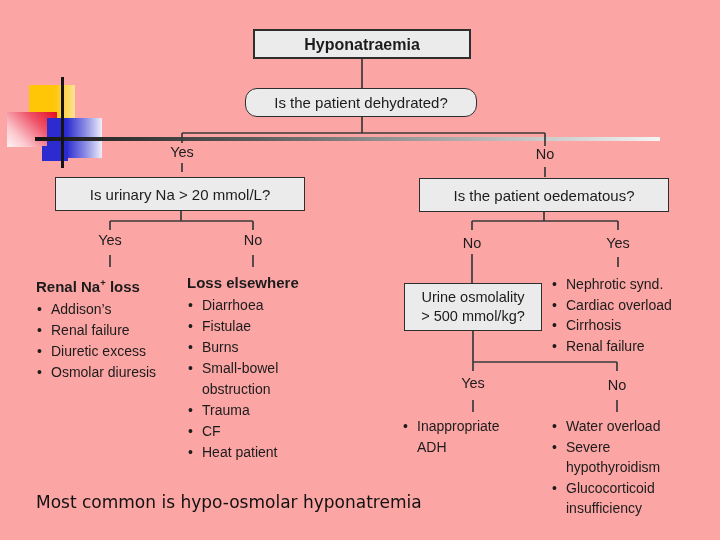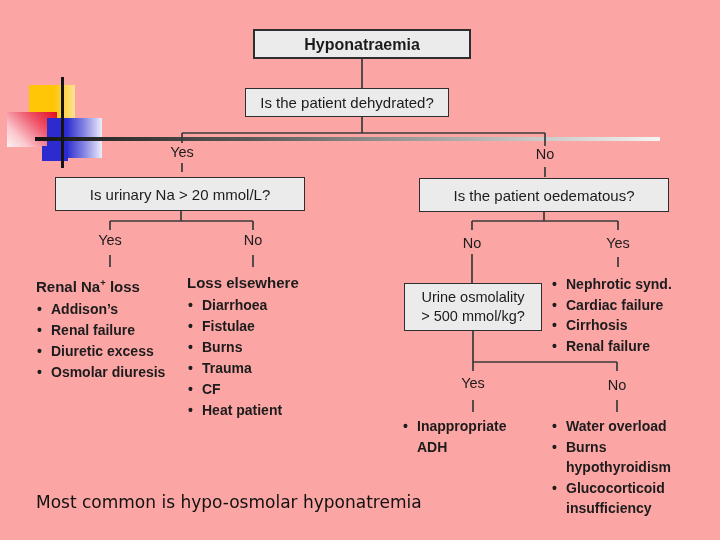--- a/index.html
+++ b/index.html
@@ -27,33 +27,33 @@
 
   
   .box {
     position:absolute; z-index:5; box-sizing:border-box;
     background:var(--box_fill); border:1.6px solid var(--box_border);
     display:flex; flex-direction:column; align-items:center; justify-content:center;
     text-align:center; font-size:15px; line-height:17px;
   }
   #node-root { left:253px; top:29px; width:218px; height:30px;
     border-width:2.2px; font-weight:bold; font-size:16px; }
-  #node-dehydrated { left:245px; top:88px; width:204px; height:29px; }
+  #node-dehydrated { left:245px; top:88px; width:232px; height:29px;border-radius:12px; }
   #node-urinary    { left:55px;  top:177px; width:250px; height:34px; }
   #node-oedematous { left:419px; top:178px; width:250px; height:34px; }
   #node-urine      { left:404px; top:283px; width:138px; height:48px; font-size:14.5px; line-height:19px; }
 
   
   .branch-label { position:absolute; z-index:5; transform:translateX(-50%); font-size:14.5px; white-space:nowrap; }
 
   
   .col { position:absolute; z-index:5; }
   .col-header { font-weight:bold; font-size:15px; line-height:19px; margin:0 0 3px 0; }
   .col-header sup { font-size:9.5px; }
-  ul.items { list-style:none; margin:0; padding:0; font-size:14px; line-height:21px;font-weight:bold; }
+  ul.items { list-style:none; margin:0; padding:0; font-size:14px; line-height:21px; }
   ul.items li { padding-left:15px; position:relative; }
   ul.items li::before { content:"\2022"; position:absolute; left:1px; }
   .lh20 ul.items, ul.items.lh20 { line-height:20.5px; }
 
   #col-renal     { left:36px;  top:273px; width:142px; }
   #col-elsewhere { left:187px; top:273px; width:120px; }
   #col-oed-yes   { left:551px; top:274px; width:128px; }
   #col-urine-yes { left:402px; top:416px; width:104px; }
   #col-urine-no  { left:551px; top:416px; width:126px; }
 
@@ -133,44 +133,45 @@
         <li>Osmolar diuresis</li>
       </ul>
   </div>
 
   <div class="col" id="col-elsewhere">
     <div class="col-header">Loss elsewhere</div>
     <ul class="items">
         <li>Diarrhoea</li>
         <li>Fistulae</li>
         <li>Burns</li>
+        <li>Small-bowel obstruction</li>
         <li>Trauma</li>
         <li>CF</li>
         <li>Heat patient</li>
       </ul>
   </div>
 
   <div class="col lh20" id="col-oed-yes">
     <ul class="items">
         <li>Nephrotic synd.</li>
-        <li>Cardiac failure</li>
+        <li>Cardiac overload</li>
         <li>Cirrhosis</li>
         <li>Renal failure</li>
       </ul>
   </div>
 
   <div class="col" id="col-urine-yes">
     <ul class="items">
         <li>Inappropriate ADH</li>
       </ul>
   </div>
 
   <div class="col lh20" id="col-urine-no">
     <ul class="items">
         <li>Water overload</li>
-        <li>Burns hypothyroidism</li>
+        <li>Severe hypothyroidism</li>
         <li>Glucocorticoid insufficiency</li>
       </ul>
   </div>
 
   <div id="caption">Most common is hypo-osmolar hyponatremia</div>
 
 </div>
 
 </body></html>

